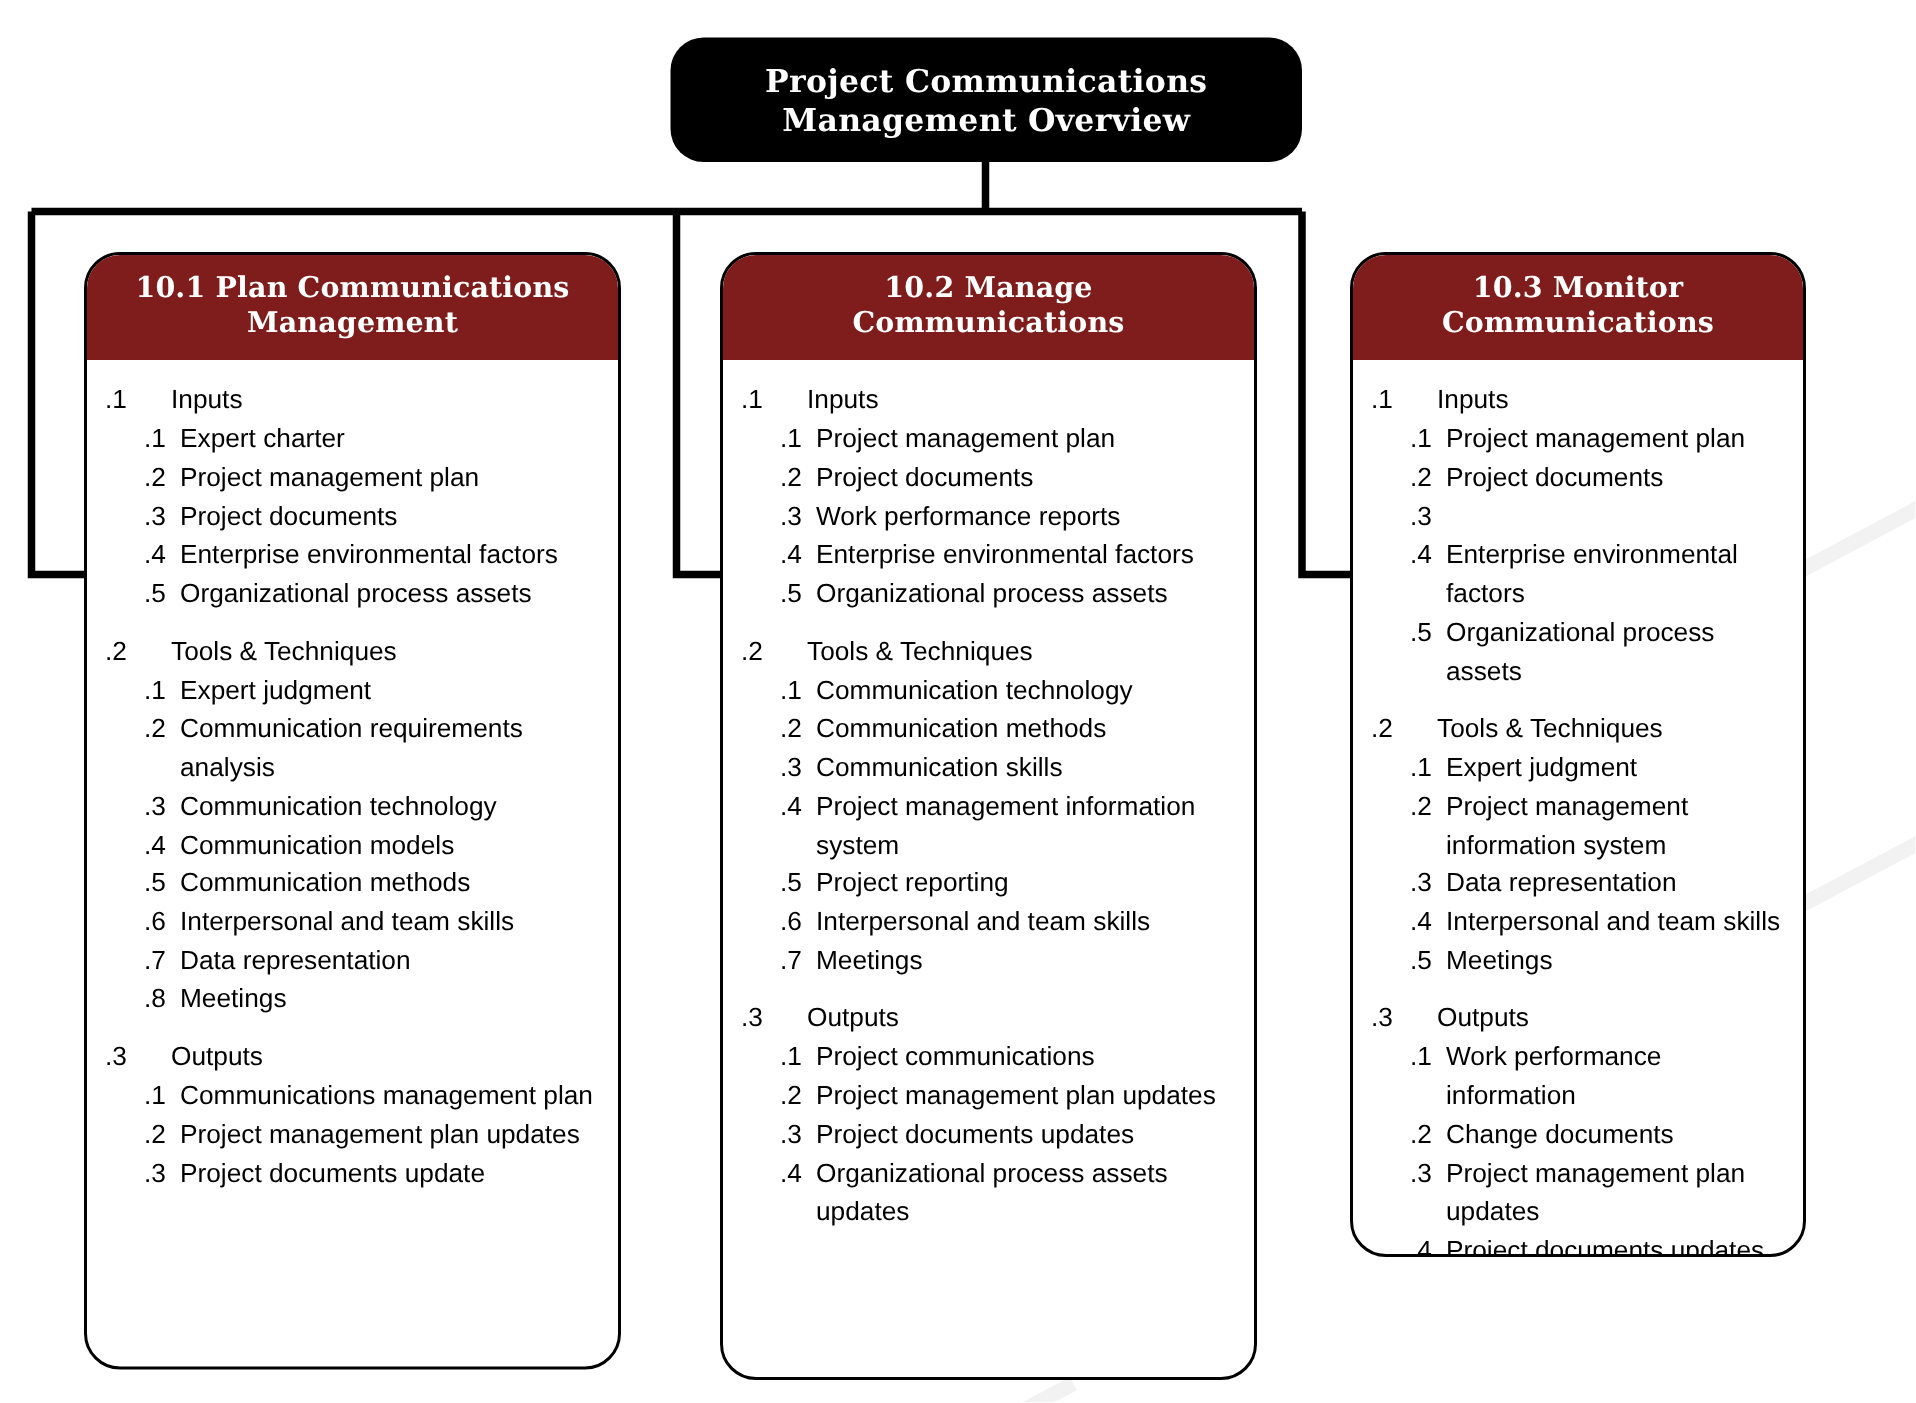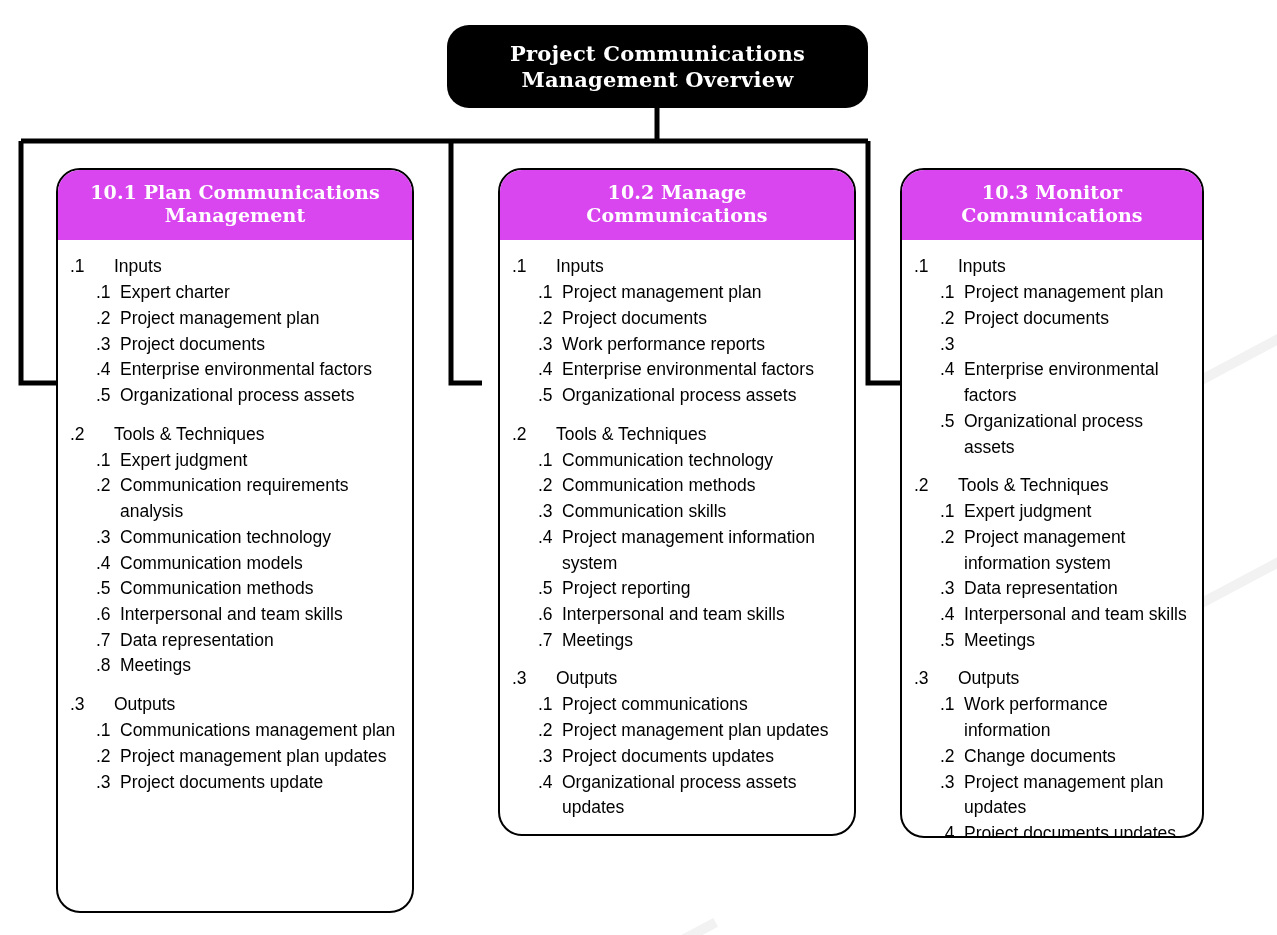--- a/index.html
+++ b/index.html
@@ -56,21 +56,21 @@
   .proc-box {
     position: absolute;
     background: #ffffff;
     border: 2.5px solid #000000;
     border-radius: 24px;
     box-sizing: border-box;
     z-index: 4;
     overflow: hidden;
   }
   .proc-header {
-    background: #d946ef;
+    background: #7f1d1d;
     border-radius: 21px 21px 0 0;
     margin: -1px -1px 0 -1px;
     padding: 12px 14px 13px 14px;
     display: flex;
     align-items: center;
     justify-content: center;
     min-height: 56px;
     box-sizing: border-box;
   }
   .proc-header-text {
@@ -120,21 +120,21 @@
     width: 24px;
     flex: 0 0 24px;
     text-align: left;
   }
   .sub-item .lbl {
     flex: 1 1 auto;
   }
 
   
   #box-1 { left: 56px; top: 168px; width: 358px; height: 745px; }
-  #box-2 { left: 498px; top: 168px; width: 358px; height: 668px; }
+  #box-2 { left: 480px; top: 168px; width: 358px; height: 752px; }
   #box-3 { left: 900px; top: 168px; width: 304px; height: 670px; }
 
   #box-1 .proc-body { font-size: 17.5px; }
 
   
   .scan-streak {
     position: absolute;
     background: #f2f2f2;
     transform: rotate(62deg);
     z-index: 0;

